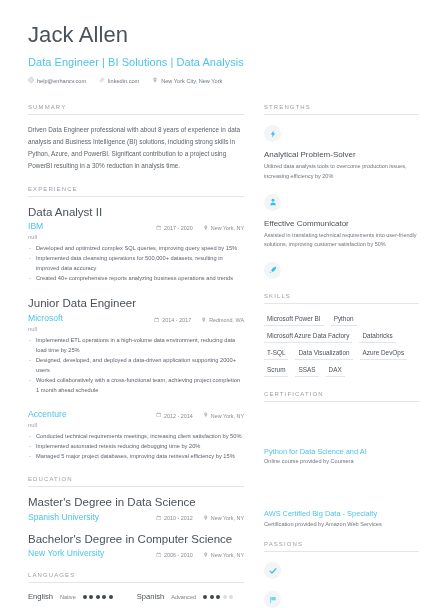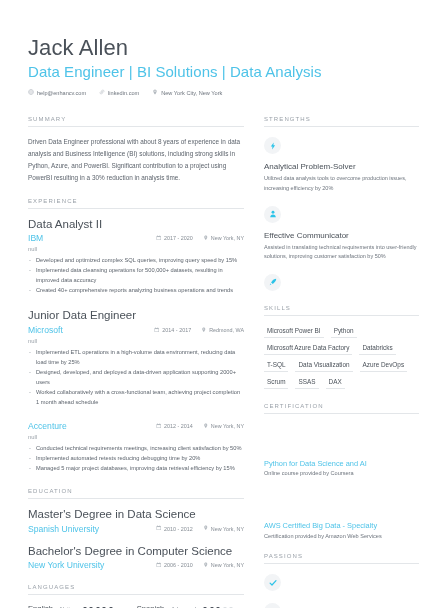--- a/index.html
+++ b/index.html
@@ -3,44 +3,44 @@
 <meta charset="utf-8">
 <style>
   * { box-sizing: border-box; margin: 0; padding: 0; }
   html, body {
     width: 430px; height: 608px;
     background: #ffffff;
     font-family: "Liberation Sans", sans-serif;
     color: #3f4650;
     overflow: hidden;
   }
-  .page { width: 430px; height: 532px; position: relative; padding: 35px 20px 0 28px; }
+  .page { width: 430px; height: 532px; position: relative; padding: 22px 20px 0 28px; }
 
   
   .name { font-size: 22px; font-weight: 400; color: #4a5159; letter-spacing: .1px; line-height: 1.15; }
-  .headline { font-size: 15px; color: #4ec3e8; margin-top: 3px; letter-spacing: .05px; }
+  .headline { font-size: 11px; color: #4ec3e8; margin-top: 9px; letter-spacing: .05px; }
   .contacts { display: flex; align-items: center; gap: 13px; margin-top: 9px; }
   .contact { display: flex; align-items: center; gap: 3px; font-size: 5.6px; color: #6d747d; white-space: nowrap; }
   .contact svg { flex: 0 0 auto; }
 
   
   .cols { display: flex; gap: 20px; margin-top: 20px; }
   .col-left { width: 216px; flex: 0 0 216px; }
   .col-right { width: 155px; flex: 0 0 155px; }
 
   .sec { margin-bottom: 14px; }
   .sec-title { font-size: 6px; letter-spacing: 1.1px; color: #9aa1a9; text-transform: uppercase; }
   .sec-rule { height: 1px; background: #e3e6e9; margin-top: 4px; margin-bottom: 9px; }
 
   .summary-text { font-size: 6.4px; line-height: 1.85; color: #5d646d; }
 
   
   .entry { margin-bottom: 13px; }
   .entry-title { font-size: 11.5px; font-weight: 400; color: #4a5159; line-height: 1.2; }
-  .entry-meta { display: flex; align-items: center; margin-top: 2px; }
+  .entry-meta { display: flex; align-items: flex-end; margin-top: 2px; }
   .entry-org { font-size: 8.6px; color: #4ec3e8; flex: 1 1 auto; }
   .meta-bit { display: flex; align-items: center; gap: 2.5px; font-size: 5.4px; color: #868d95; margin-left: 10px; white-space: nowrap; }
   .entry-null { font-size: 5.8px; color: #9aa1a9; margin-top: 3px; }
   ul.bullets { list-style: none; margin-top: 4px; }
   ul.bullets li { font-size: 5.7px; line-height: 1.75; color: #5d646d; padding-left: 8px; position: relative; }
   ul.bullets li::before { content: "-"; position: absolute; left: 1px; color: #9aa1a9; }
 
   .edu-entry { margin-bottom: 11px; }
 
   

